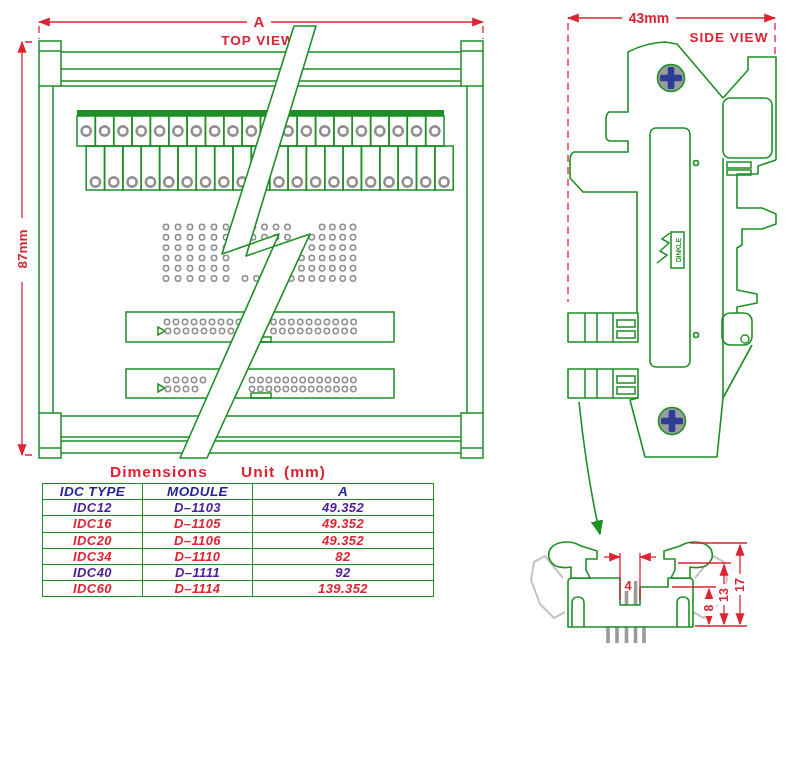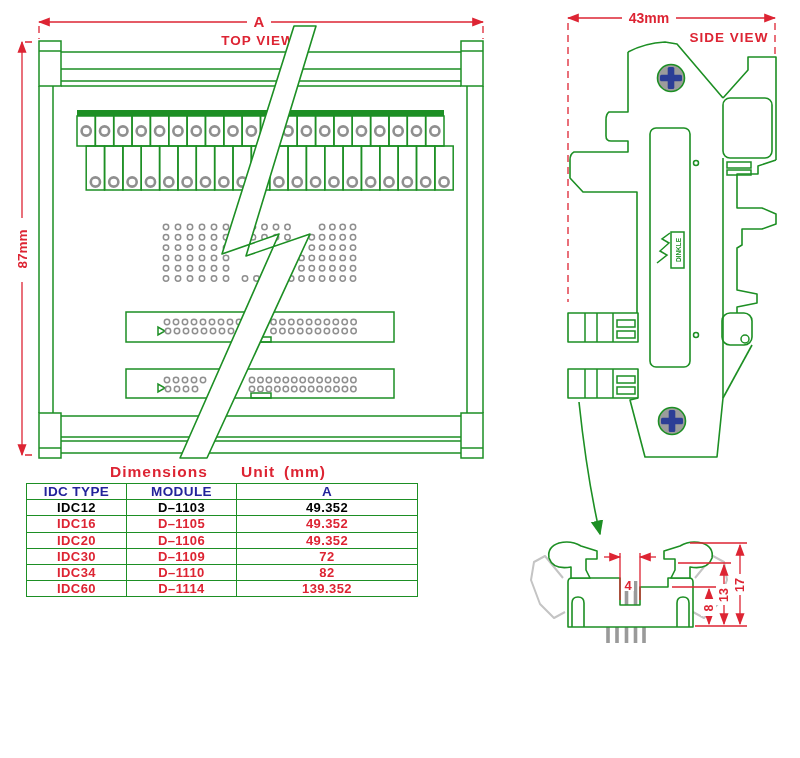--- a/index.html
+++ b/index.html
@@ -17,27 +17,27 @@
   .r   {stroke:#dd2433;stroke-width:1.3;fill:none;}
   .rd  {stroke:#dd2433;stroke-width:1.3;fill:none;stroke-dasharray:7 5;}
   .ghost{fill:#ffffff;stroke:#c4c4c4;stroke-width:2;stroke-linejoin:round;}
   .screw{fill:#9c9c9c;stroke:#1d8f24;stroke-width:1.6;}
   .cross{fill:#2c3e96;stroke:none;}
   .wbg {fill:#ffffff;stroke:none;}
   text{font-family:"Liberation Sans",sans-serif;}
   .rt  {fill:#dd2433;font-weight:700;}
   .gt  {fill:#1d8f24;font-weight:700;}
   
-  .dim-table{position:absolute;left:26px;top:483px;border-collapse:collapse;table-layout:fixed;
-             background:#fff;}
+  .dim-table{position:absolute;left:42px;top:483px;border-collapse:collapse;table-layout:fixed;
+             background:#fff;font-style:italic;}
   .dim-table th,.dim-table td{border:1.6px solid #1d8f24;padding:0;height:15.2px;
              font-size:13px;font-weight:700;text-align:center;line-height:1;letter-spacing:.4px;}
   .dim-table th{color:#23239b;font-size:13.5px;}
   .dim-table tr.red td{color:#dd2433;}
-  .dim-table tr.blue td{color:#000000;}
+  .dim-table tr.blue td{color:#4c1d95;}
   .c1{width:100px;} .c2{width:110px;} .c3{width:181px;}
 </style>
 </head>
 <body>
 
 <div id="screen">
 
 <svg id="draw" width="800" height="758" viewBox="0 0 800 758">
   <defs>
     <marker id="mR" viewBox="0 0 10 10" refX="9" refY="5" markerWidth="12" markerHeight="12" markerUnits="userSpaceOnUse" orient="auto-start-reverse">
@@ -486,28 +486,28 @@
           <td>IDC16</td>
           <td>D–1105</td>
           <td>49.352</td>
         </tr>
         <tr class="red">
           <td>IDC20</td>
           <td>D–1106</td>
           <td>49.352</td>
         </tr>
         <tr class="red">
-          <td>IDC30</td>
-          <td>D–1109</td>
-          <td>72</td>
-        </tr>
-        <tr class="red">
           <td>IDC34</td>
           <td>D–1110</td>
           <td>82</td>
+        </tr>
+        <tr class="blue">
+          <td>IDC40</td>
+          <td>D–1111</td>
+          <td>92</td>
         </tr>
         <tr class="red">
           <td>IDC60</td>
           <td>D–1114</td>
           <td>139.352</td>
         </tr>
       </tbody>
 </table>
 
 </div>

